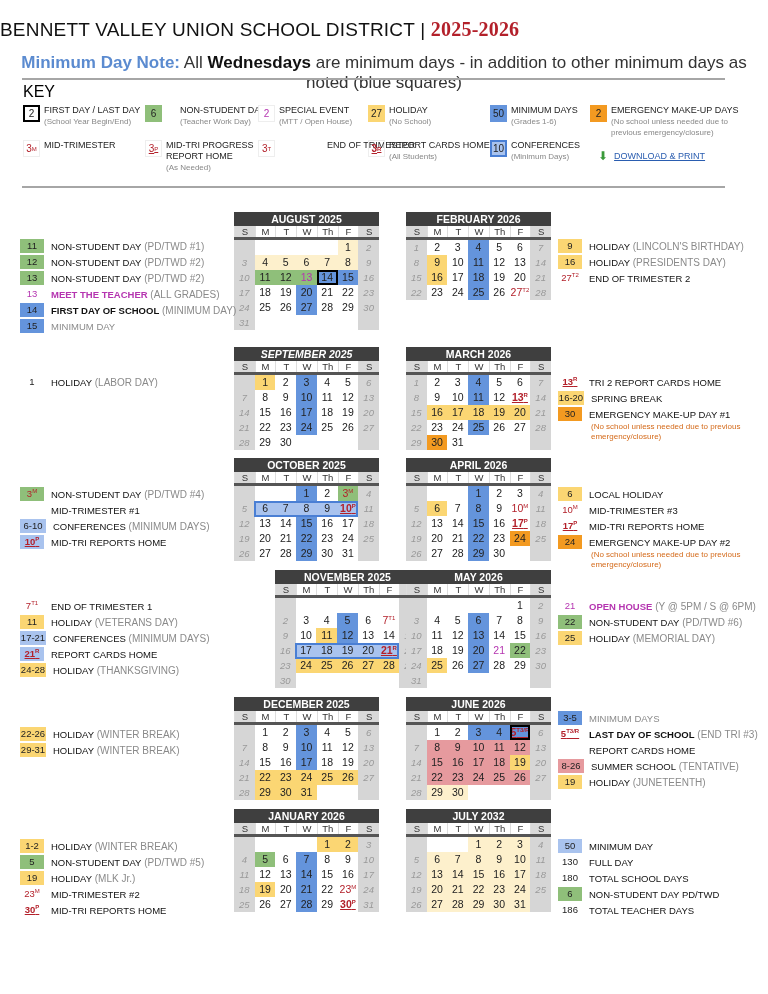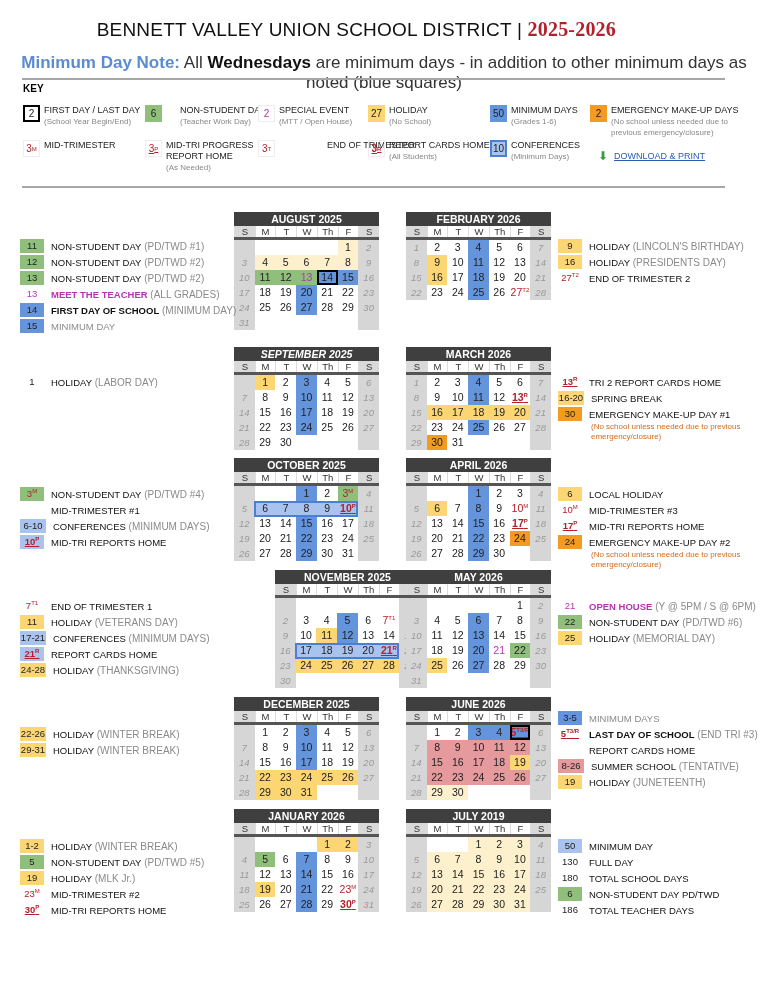--- a/index.html
+++ b/index.html
@@ -1,23 +1,23 @@
 <!DOCTYPE html>
 <html><head>
 <meta charset="utf-8">
 <style>
   * { box-sizing: border-box; margin: 0; padding: 0; }
   body { width: 768px; height: 994px; background: #fff; font-family: "Liberation Sans", sans-serif; color: #222; position: relative; overflow: hidden; }
-  .title { position: absolute; top: 18px; left: 0; width: 616px; text-align: right; font-size: 19px; letter-spacing: 0.2px; color: #111; }
+  .title { position: absolute; top: 18px; left: 0; width: 616px; text-align: left; font-size: 19px; letter-spacing: 0.2px; color: #111; }
   .title .year { color: #b3202a; font-family: "Liberation Serif", serif; font-weight: bold; font-size: 20px; }
   .note { position: absolute; top: 53px; left: 0; width: 768px; text-align: center; font-size: 17px; color: #333; }
   .note .lbl { color: #5b8bd0; font-weight: bold; }
   .note b { color: #111; }
   .hr { position: absolute; left: 22px; width: 703px; height: 2px; background: #a6a6a6; }
-  .key-title { position: absolute; top: 83px; left: 23px; font-weight: bold; font-size: 10px; color: #000; }
+  .key-title { position: absolute; top: 83px; left: 23px; font-weight: normal; font-size: 16px; color: #000; }
   .key-item { position: absolute; display: flex; align-items: flex-start; font-size: 9px; line-height: 11px; }
   .key-item .sw { width: 17px; height: 17px; display: flex; align-items: center; justify-content: center; font-size: 10px; margin-right: 4px; flex-shrink: 0; }
   .key-item .txt { color: #222; }
   .key-item .sub { color: #888; font-size: 8px; display: block; }
   .sup { font-size: 6px; vertical-align: super; line-height: 0; }
   .red { color: #b3202a; }
   .u { text-decoration: underline; }
   .download { color: #2a5db0; text-decoration: underline; font-size: 9px; cursor: pointer; }
   .dl-arrow { color: #3a9a3a; font-size: 12px; margin-right: 6px; }
 
@@ -677,21 +677,21 @@
         <div class="d we">28</div>
         <div class="d lh">29</div>
         <div class="d lh">30</div>
         <div class="d"></div>
         <div class="d"></div>
         <div class="d"></div>
         <div class="d we"></div>
       </div>
     </div>
     <div class="cal" style="left: 406px; top: 809px;">
-      <div class="hdr">JULY 2019</div>
+      <div class="hdr">JULY 2032</div>
       <div class="dow">
         <span>S</span>
         <span>M</span>
         <span>T</span>
         <span>W</span>
         <span>Th</span>
         <span>F</span>
         <span>S</span>
       </div>
       <div class="grid">

